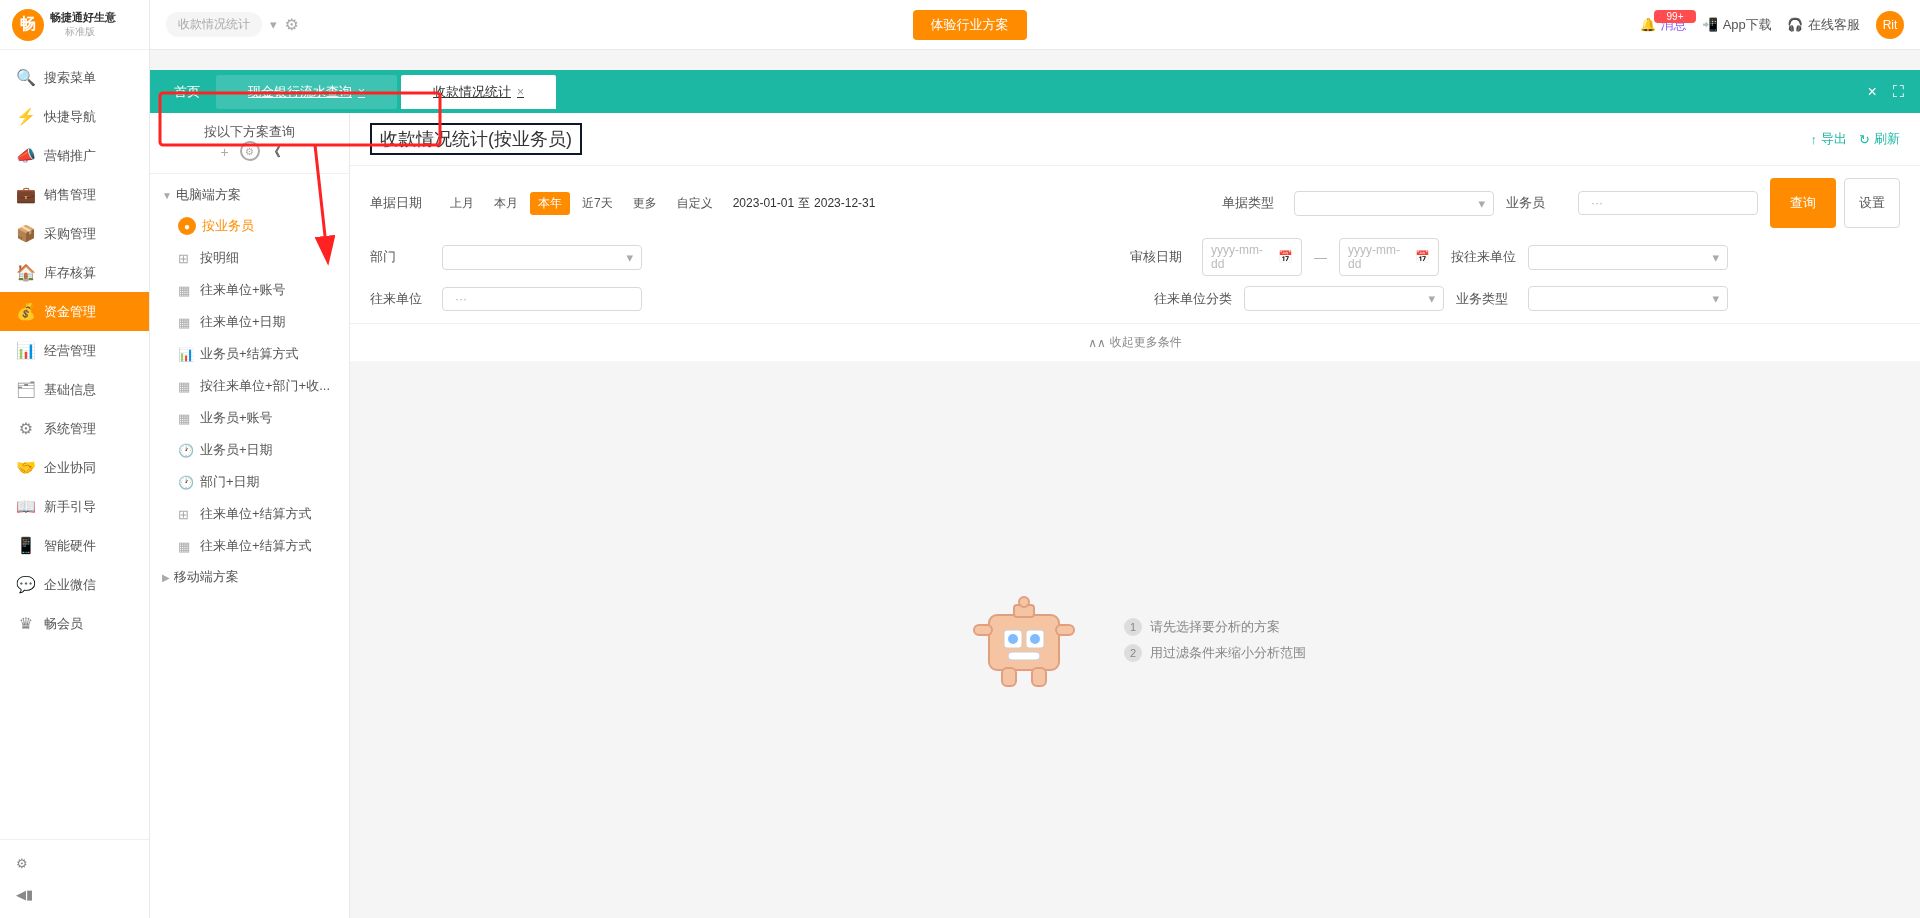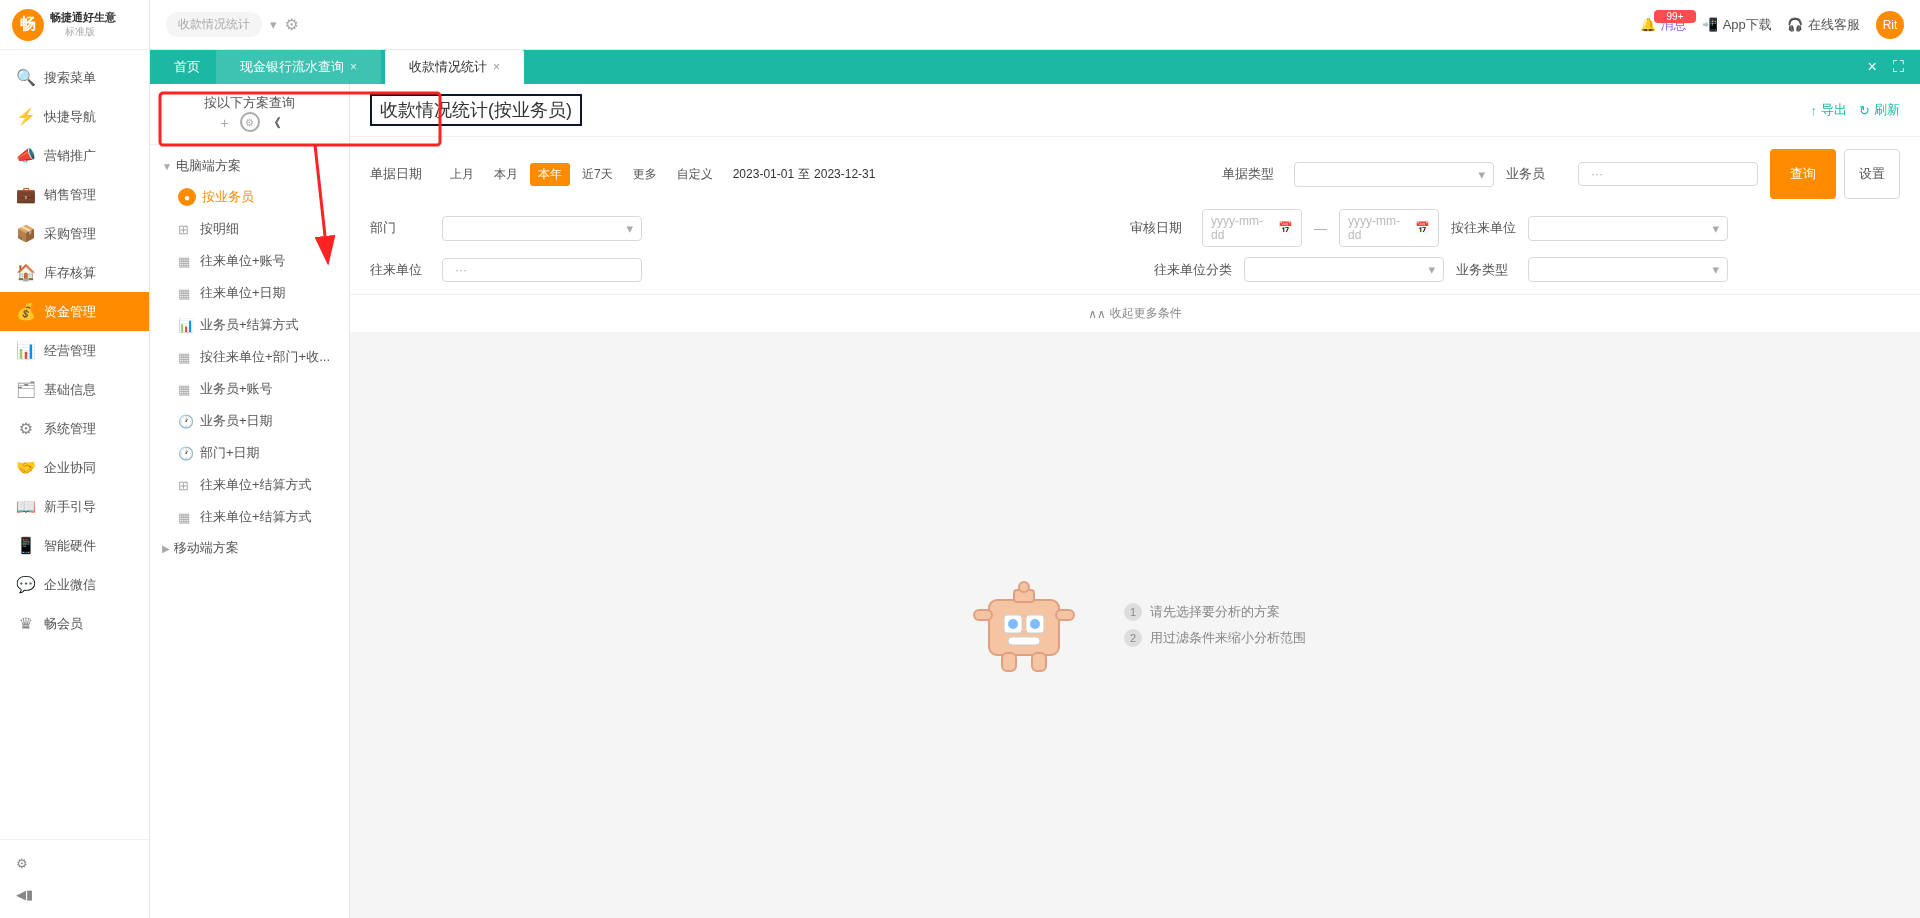--- a/index.html
+++ b/index.html
@@ -27,23 +27,23 @@
     .breadcrumb-path { font-size: 12px; color: #aaa; background: #f5f5f5; padding: 4px 12px; border-radius: 12px; }
     .header-center { flex: 1; display: flex; justify-content: center; }
     .trial-btn { background: #ff8c00; color: white; border: none; padding: 6px 18px; border-radius: 4px; cursor: pointer; font-size: 13px; }
     .header-right { display: flex; align-items: center; gap: 16px; color: #555; font-size: 13px; }
     .msg-badge { position: relative; display: inline-block; }
     .badge { position: absolute; top: -6px; right: -10px; background: #ff4d4f; color: white; border-radius: 4px; font-size: 10px; padding: 1px 13px; }
     .header-icon-btn { display: flex; align-items: center; gap: 4px; cursor: pointer; color: #555; }
     .user-avatar { width: 28px; height: 28px; background: #ff8c00; border-radius: 50%; color: white; display: flex; align-items: center; justify-content: center; font-size: 12px; }
 
     
-    .tab-bar { height: 34px; background: #1db8a4; display: flex; align-items: center; padding: 0 8px; gap: 0; }
+    .tab-bar { height: 43px; background: #1db8a4; display: flex; align-items: center; padding: 0 8px; gap: 0; margin-top: 20px; }
     .tab-home { padding: 8px 16px; color: white; cursor: pointer; font-size: 13px; }
-    .tab-item { display: flex; align-items: center; gap: 6px; padding: 8px 24px; background: rgba(255,255,255,0.15); color: white; cursor: pointer; font-size: 13px; border-radius: 2px; margin-right: 4px; }
+    .tab-item { display: flex; align-items: center; gap: 6px; padding: 8px 32px; background: rgba(255,255,255,0.15); color: white; cursor: pointer; font-size: 13px; border-radius: 2px; margin-right: 4px; text-decoration: underline; }
     .tab-item .close-tab { color: rgba(255,255,255,0.8); font-size: 12px; cursor: pointer; }
     .tab-item.active { background: white; color: #333; border-radius: 2px 2px 0 0; }
     .tab-item.active .close-tab { color: #999; }
     .tab-spacer { flex: 1; }
     .tab-window-btns { display: flex; gap: 8px; color: white; font-size: 16px; padding: 0 8px; cursor: pointer; }
 
     
     .page-content { flex: 1; display: flex; overflow: hidden; background: #f5f5f5; }
 
     
@@ -191,20 +191,23 @@
 </div>
 
 <div class="main">
 
   <div class="top-header">
     <div class="header-left">
       <div class="breadcrumb-path" style="color:#aaa;font-size:12px;">收款情况统计</div>
       <span style="color:#aaa;cursor:pointer;">▾</span>
       <span style="color:#aaa;cursor:pointer;font-size:16px;">⚙</span>
     </div>
+    <div class="header-center">
+      <button class="trial-btn">体验行业方案</button>
+    </div>
     <div class="header-right">
       <div class="header-icon-btn msg-badge">
         <span>🔔</span>
         <span style="color:#8b5cf6;">消息</span>
         <span class="badge">99+</span>
       </div>
       <div class="header-icon-btn">
         <span>📲</span>
         <span>App下载</span>
       </div>

